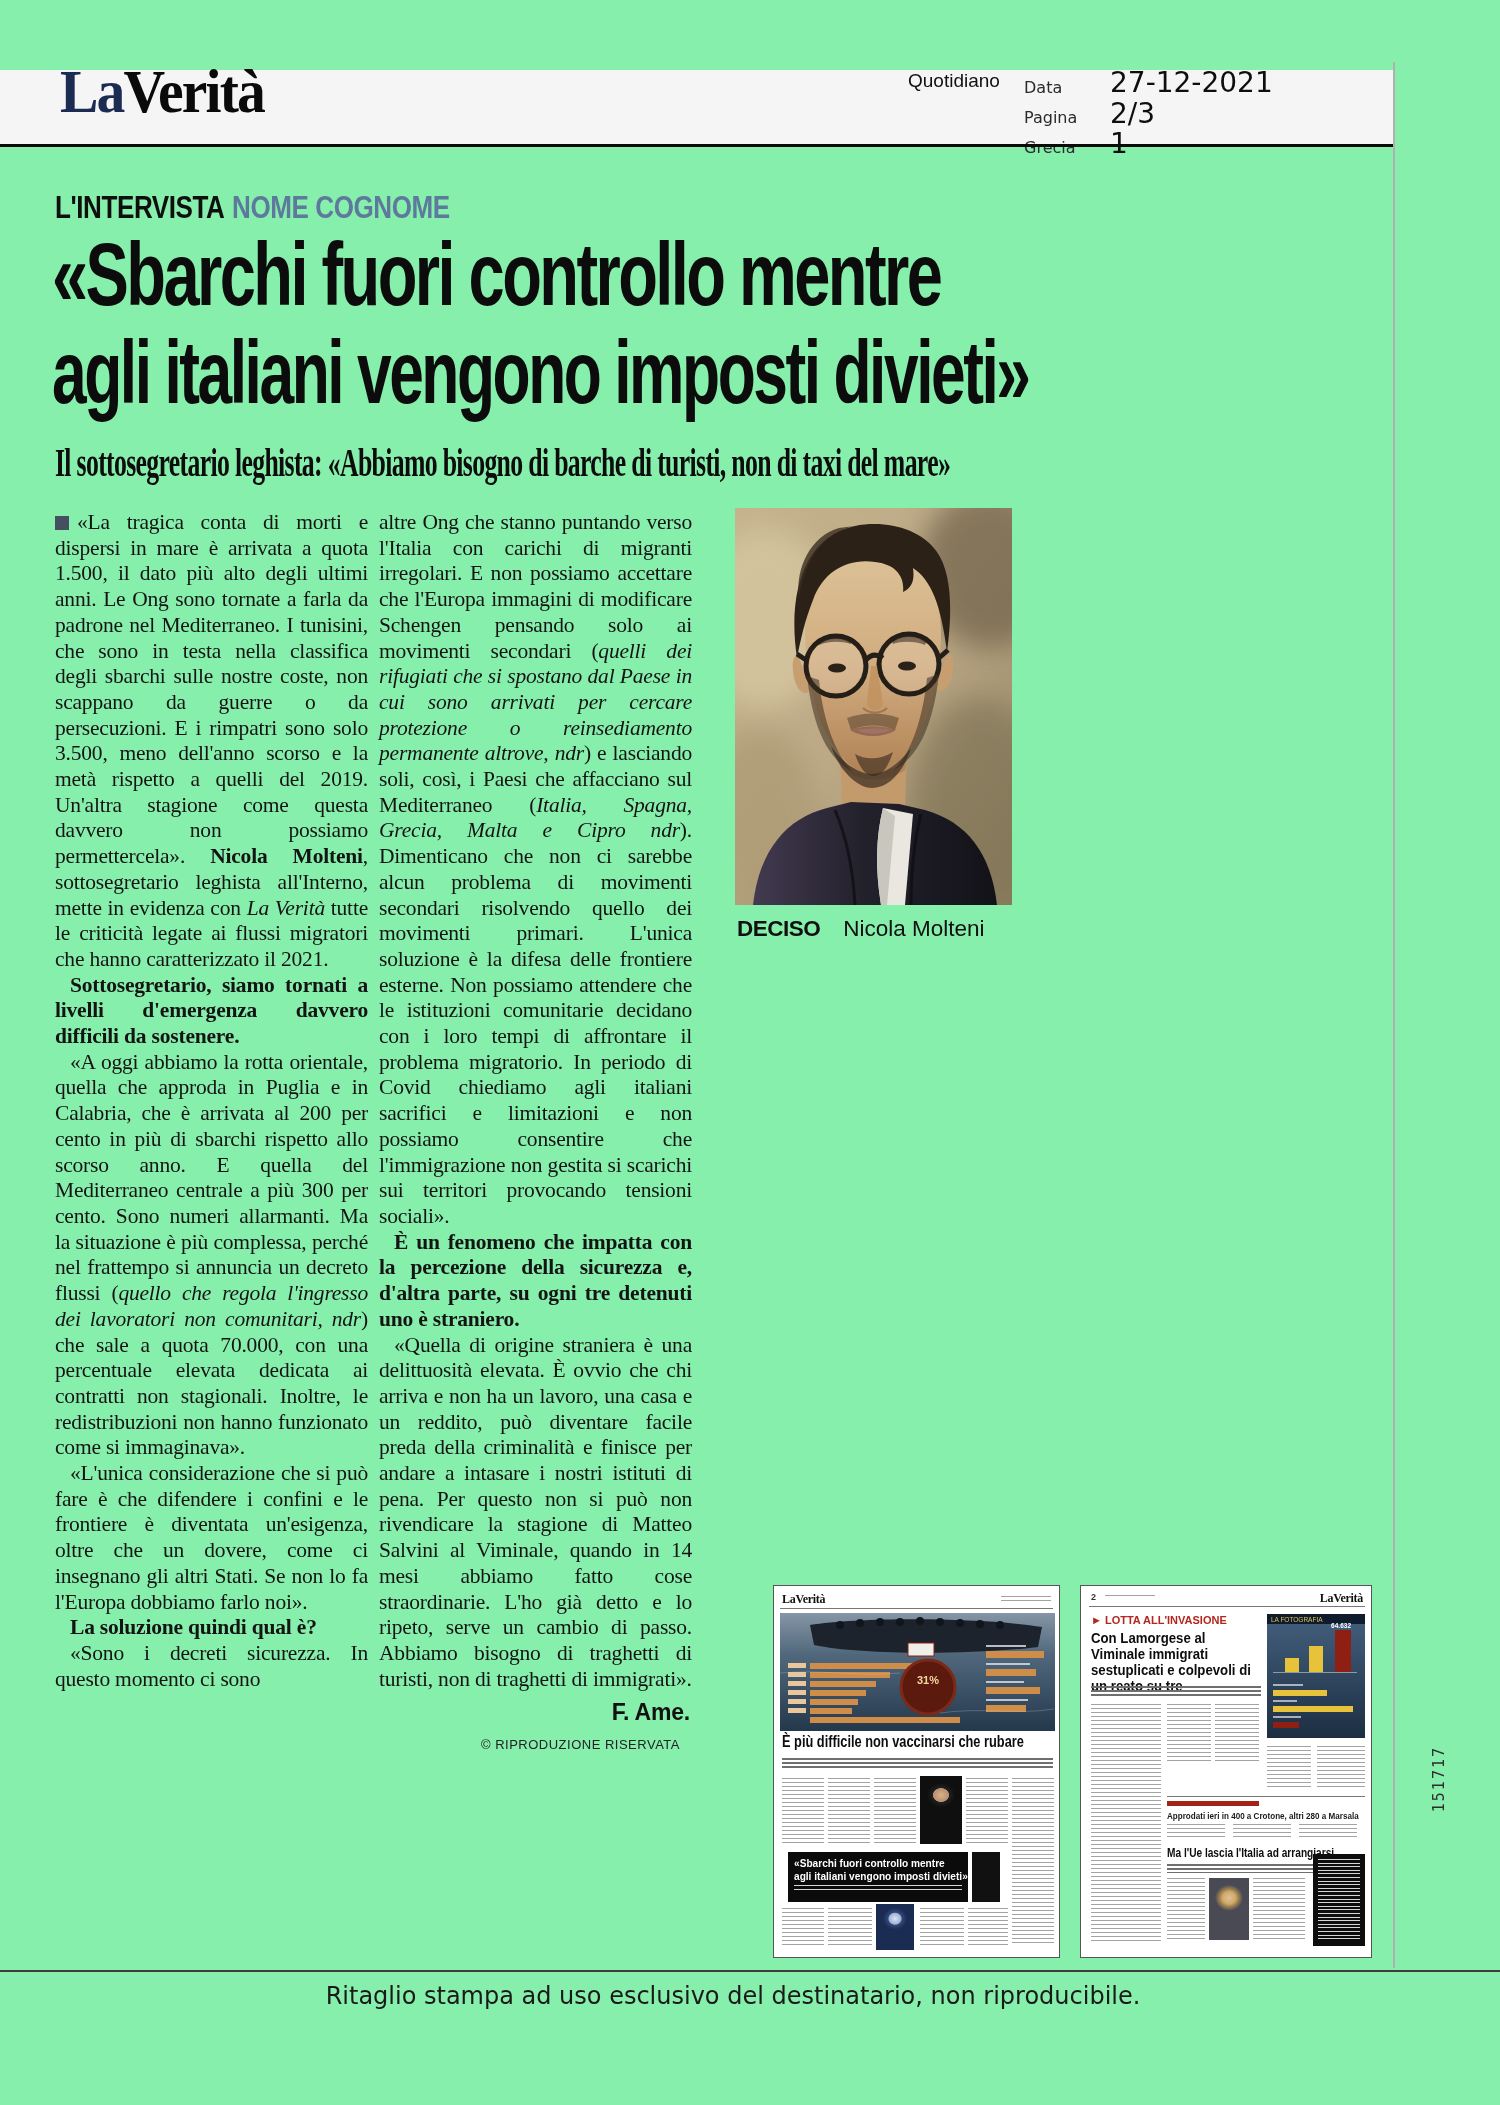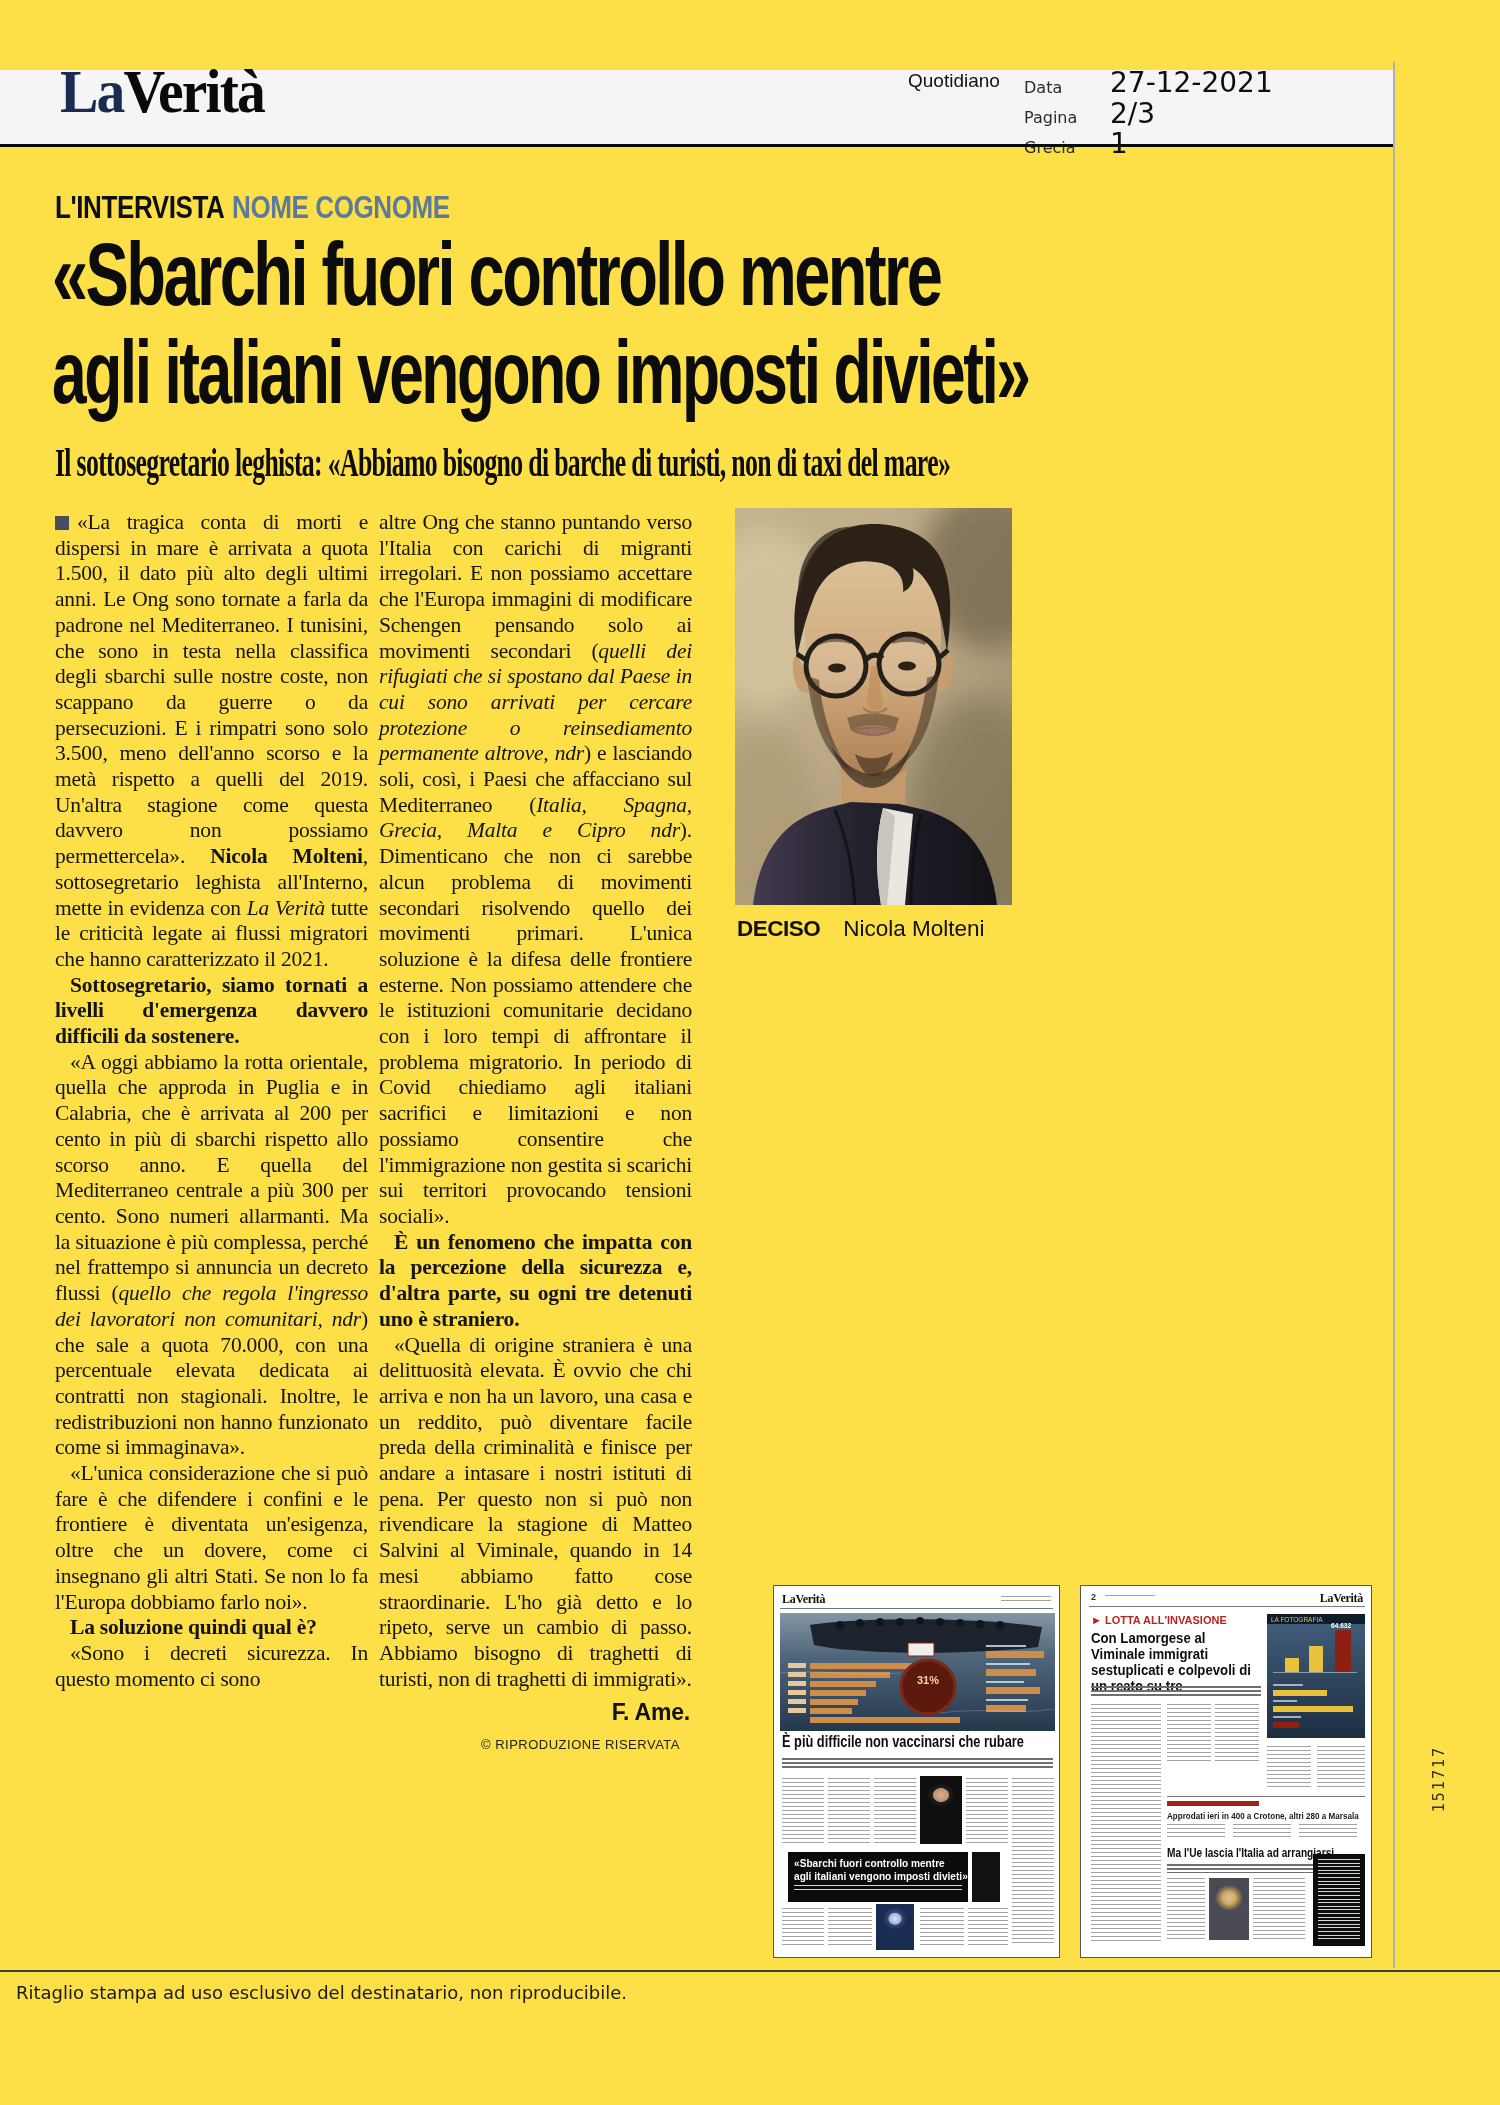--- a/index.html
+++ b/index.html
@@ -1,16 +1,16 @@
 <!DOCTYPE html>
 <html lang="it"><head>
 <meta charset="utf-8">
 <style>
   html,body{margin:0;padding:0;background:#ffffff;}
-  .page{position:relative;width:1500px;height:2105px;background:#fde047;overflow:hidden;
+  .page{position:relative;width:1500px;height:2105px;background:#86efac;overflow:hidden;
         font-family:"Liberation Serif",serif;}
   .page *{box-sizing:border-box;}
   .abs{position:absolute;}
 
   
   .meta-band{position:absolute;left:0;top:70px;width:1393px;height:76px;background:#f5f5f5;}
   .masthead{position:absolute;left:60px;top:60px;font-family:"Liberation Serif",serif;
             font-weight:bold;font-size:62px;line-height:62px;letter-spacing:-2px;
             transform:scaleX(.93);transform-origin:left top;white-space:nowrap;}
   .m-la{color:#1c2b52;}
@@ -80,22 +80,22 @@
   .fkd{background-image:repeating-linear-gradient(#6f6f6f 0,#6f6f6f 1.6px,transparent 1.6px,transparent 4.2px);}
   .fkw{background-image:repeating-linear-gradient(#d6d6d6 0,#d6d6d6 1px,transparent 1px,transparent 3.6px);}
   .hairline{background:#777;}
 
   
   .scan-line{position:absolute;left:1393px;top:62px;width:2px;height:1906px;background:#b0b0b0;}
   .code-vert{position:absolute;left:1430px;top:1746px;font-family:"DejaVu Sans Mono",monospace;
              font-size:15px;color:#2e2e2e;letter-spacing:2px;writing-mode:vertical-rl;
              transform:rotate(180deg);}
   .footer-rule{position:absolute;left:0;top:1970px;width:1500px;height:2px;background:#3d3d3d;}
-  .footer-text{position:absolute;left:0;top:1982px;width:1450px;text-align:left;
-               font-family:"DejaVu Sans",sans-serif;font-size:18px;color:#1a1a1a;padding-left:16px;}
+  .footer-text{position:absolute;left:0;top:1982px;width:1450px;text-align:center;
+               font-family:"DejaVu Sans",sans-serif;font-size:24px;color:#1a1a1a;padding-left:16px;}
 </style>
 </head>
 <body>
 
 <div class="page">
 
   <div class="meta-band"></div>
   <div class="masthead"><span class="m-la">La</span><span class="m-verita">Verità</span></div>
   <div class="meta-type">Quotidiano</div>
   <div class="meta-label" style="top:78px">Data</div>

